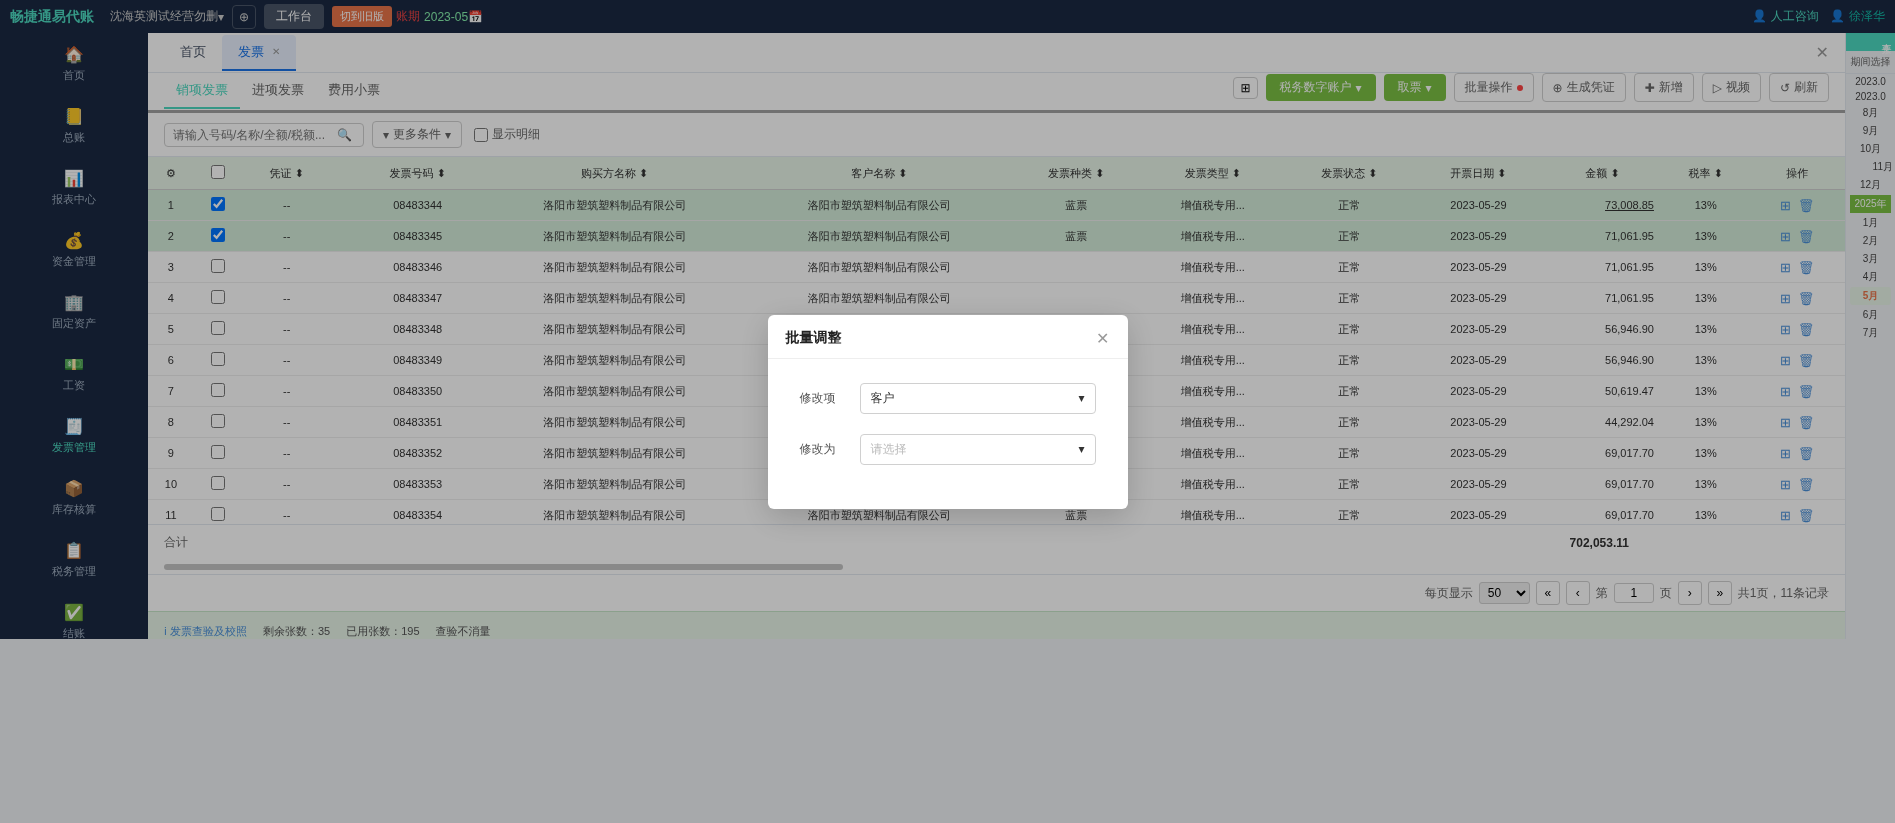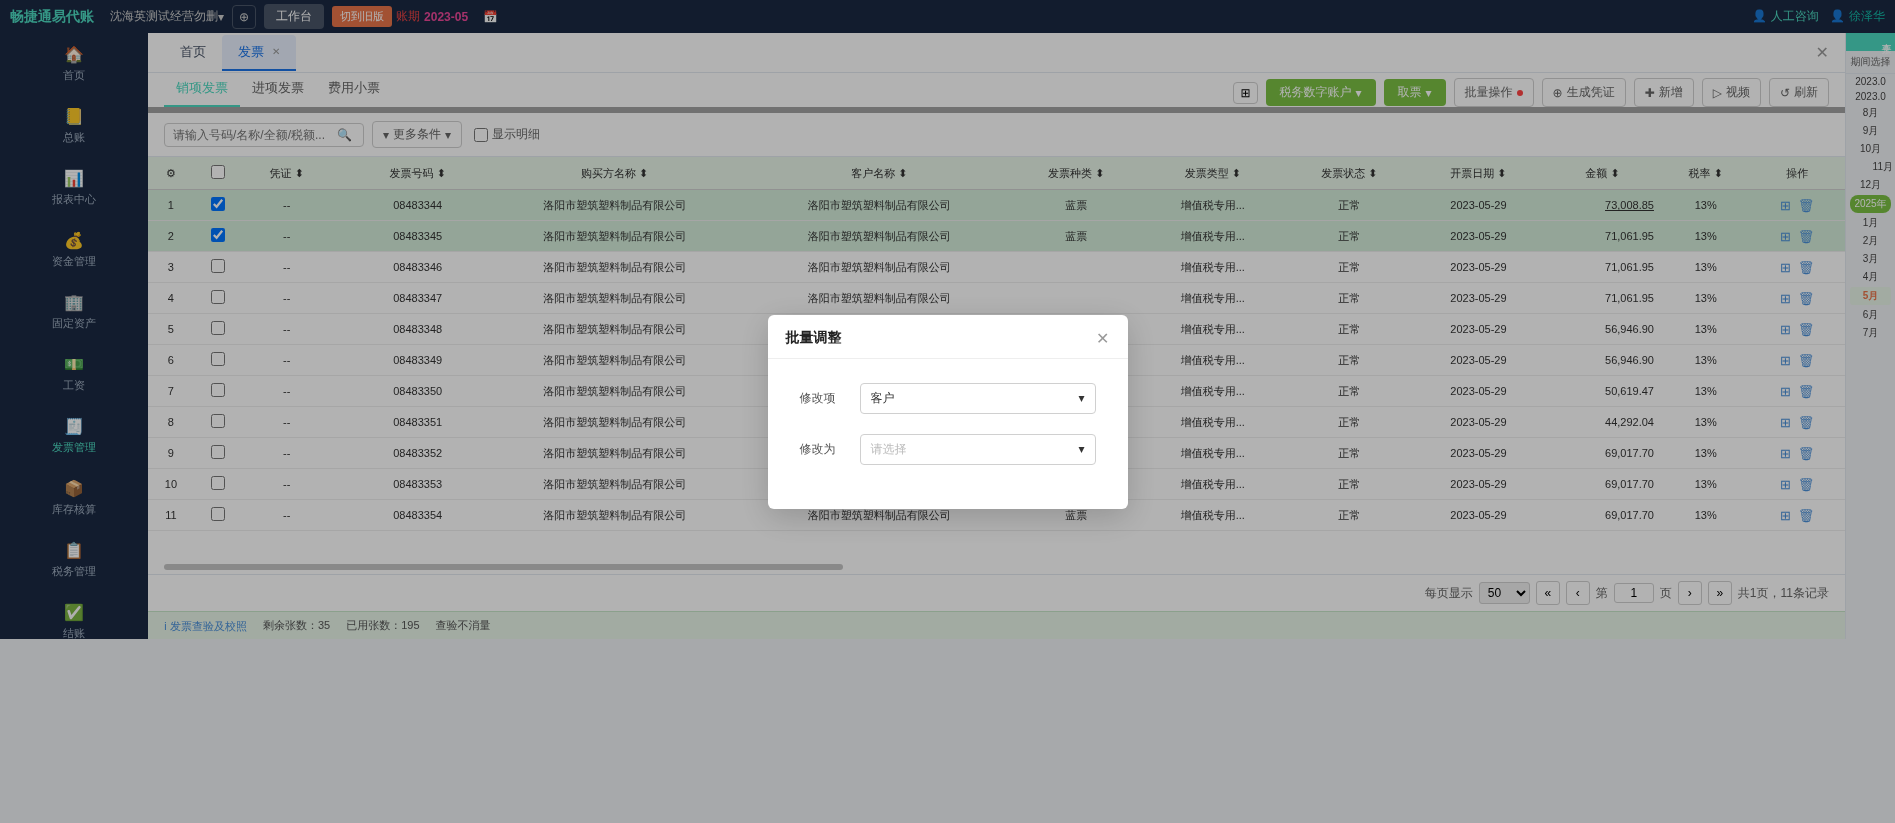--- a/index.html
+++ b/index.html
@@ -13,41 +13,41 @@
     .content-area { flex: 1; display: flex; flex-direction: column; background: #f0f2f5; overflow: hidden; }
 
     
     .top-bar-logo { color: #4dd9c0; font-weight: bold; font-size: 14px; margin-right: 16px; }
     .top-bar-company { color: #ccc; font-size: 12px; }
     .top-bar-dropdown { color: #ccc; margin-right: 8px; cursor: pointer; }
     .top-bar-icon { width: 24px; height: 24px; border: 1px solid #4a5568; border-radius: 4px; display: flex; align-items: center; justify-content: center; color: #ccc; margin-right: 8px; cursor: pointer; }
     .top-bar-workbench { background: #4a5568; color: #fff; padding: 4px 12px; border-radius: 4px; margin-right: 8px; cursor: pointer; font-size: 12px; }
     .top-bar-switch { background: #e8744a; color: #fff; padding: 3px 8px; border-radius: 3px; font-size: 11px; margin-right: 4px; cursor: pointer; }
     .top-bar-period { color: #ef4444; margin-right: 4px; font-size: 12px; }
-    .top-bar-period-val { color: #ec4899; margin-right: 15px; font-size: 12px; font-weight: bold; }
+    .top-bar-period-val { color: #86efac; margin-right: 0; font-size: 12px; }
     .top-bar-right { margin-left: auto; display: flex; align-items: center; gap: 12px; }
     .top-bar-service { color: #4dd9c0; font-size: 12px; cursor: pointer; margin-left: 39px; }
     .top-bar-user { color: #14b8a6; font-size: 12px; cursor: pointer; }
 
     
     .sidebar-item { display: flex; flex-direction: column; align-items: center; padding: 12px 0; color: #a0aec0; cursor: pointer; font-size: 11px; gap: 4px; }
     .sidebar-item.active { color: #4dd9c0; }
     .sidebar-icon { font-size: 16px; }
 
     
     .tab-bar { height: 40px; background: #fff; display: flex; align-items: center; padding: 0 16px; border-bottom: 1px solid #e2e8f0; flex-shrink: 0; }
     .tab-item { padding: 8px 16px; font-size: 13px; color: #4a5568; cursor: pointer; display: flex; align-items: center; gap: 4px; border-bottom: 2px solid transparent; }
     .tab-item.active { color: #1a73e8; border-bottom: 2px solid #1a73e8; background: #e8f0fe; border-radius: 4px 4px 0 0; }
     .tab-close { color: #999; font-size: 10px; margin-left: 4px; }
 
     
     .page-content { flex: 1; display: flex; flex-direction: column; overflow: hidden; background: #fff; }
 
     
-    .sub-tabs { display: flex; align-items: flex-end; padding: 0 16px; background: #fff; border-bottom: 6px solid #a3a3a3; height: 40px; }
+    .sub-tabs { display: flex; align-items: flex-start; padding: 0 16px; background: #fff; border-bottom: 3px solid #a3a3a3; height: 40px; }
     .sub-tab { padding: 8px 12px; font-size: 13px; color: #666; cursor: pointer; border-bottom: 2px solid transparent; }
     .sub-tab.active { color: #4dd9c0; border-bottom: 2px solid #4dd9c0; font-weight: 500; }
 
     
     .toolbar { display: flex; align-items: center; padding: 8px 16px; gap: 8px; background: #fff; border-bottom: 1px solid #e2e8f0; flex-shrink: 0; }
     .toolbar-search { border: 1px solid #d0d0d0; border-radius: 4px; padding: 4px 8px; width: 200px; font-size: 12px; color: #999; display: flex; align-items: center; gap: 4px; }
     .toolbar-search input { border: none; outline: none; font-size: 12px; color: #333; width: 160px; }
     .btn-filter { border: 1px solid #d0d0d0; background: #fff; border-radius: 4px; padding: 4px 10px; font-size: 12px; cursor: pointer; color: #666; display: flex; align-items: center; gap: 4px; }
     .btn-show-detail { display: flex; align-items: center; gap: 4px; font-size: 12px; color: #666; cursor: pointer; margin-left: 4px; }
     .btn-tax { background: #7bc144; color: #fff; border: none; border-radius: 4px; padding: 5px 14px; font-size: 12px; cursor: pointer; display: flex; align-items: center; gap: 4px; }
@@ -75,21 +75,21 @@
     
     .scroll-bar { height: 8px; background: #e2e8f0; margin: 4px 16px; border-radius: 4px; }
 
     
     .pagination { display: flex; align-items: center; justify-content: flex-end; padding: 6px 16px; background: #fff; border-top: 1px solid #e2e8f0; gap: 6px; font-size: 12px; color: #666; }
     .page-btn { border: 1px solid #d0d0d0; background: #fff; border-radius: 3px; width: 24px; height: 24px; display: flex; align-items: center; justify-content: center; cursor: pointer; font-size: 12px; }
     .page-input { border: 1px solid #d0d0d0; border-radius: 3px; width: 40px; text-align: center; padding: 2px; font-size: 12px; }
     .page-select { border: 1px solid #d0d0d0; border-radius: 3px; padding: 2px 4px; font-size: 12px; }
 
     
-    .status-bar { height: 28px; background: #e8f5e9; border-top: 1px solid #c8e6c9; display: flex; align-items: center; padding: 0 16px; gap: 16px; font-size: 11px; color: #555; }
+    .status-bar { height: 28px; background: #e8f5e9; border-top: 1px solid #c8e6c9; display: flex; align-items: flex-end; padding: 0 16px; gap: 16px; font-size: 11px; color: #555; }
 
     
     .modal-overlay { position: fixed; top: 0; left: 0; width: 100%; height: 100%; background: rgba(0,0,0,0.3); display: flex; align-items: center; justify-content: center; z-index: 1000; }
     .modal { background: #fff; border-radius: 6px; width: 360px; box-shadow: 0 8px 32px rgba(0,0,0,0.18); }
     .modal-header { display: flex; align-items: center; justify-content: space-between; padding: 14px 18px 10px; border-bottom: 1px solid #eee; }
     .modal-title { font-size: 14px; font-weight: 600; color: #222; }
     .modal-close { color: #999; font-size: 16px; cursor: pointer; background: none; border: none; }
     .modal-body { padding: 24px 32px; }
     .modal-row { display: flex; align-items: center; margin-bottom: 20px; gap: 12px; }
     .modal-label { font-size: 12px; color: #555; width: 48px; flex-shrink: 0; }
@@ -479,20 +479,24 @@
       <td>13%</td>
       <td>
         <span class="action-btn">⊞</span>
         <span class="action-btn">🗑</span>
       </td>
     </tr>
               </tbody>
           </table>
         </div>
 
+        <div class="bottom-bar">
+          <span class="total-label">合计</span>
+          <span class="total-amount">702,053.11</span>
+        </div>
 
         <div class="scroll-bar" style="width:40%;margin:4px 16px;background:#c5c5c5;height:6px;border-radius:3px;"></div>
 
         <div class="pagination">
           <span>每页显示</span>
           <select class="page-select">
             <option>50</option>
             <option>100</option>
           </select>
           <button class="page-btn">«</button>
@@ -520,21 +524,21 @@
     <div style="display:flex;flex-direction:column;width:50px;background:#f0f2f5;border-left:1px solid #e2e8f0;flex-shrink:0;">
       <div style="background:#4dd9c0;color:#fff;font-size:10px;text-align:center;padding:4px 2px;cursor:pointer;writing-mode:vertical-rl;">开票！</div>
       <div style="padding:4px 0;font-size:10px;color:#666;text-align:center;border-bottom:1px solid #e2e8f0;">期间选择</div>
       <div style="font-size:10px;color:#444;text-align:center;padding:2px;">2023.0</div>
       <div style="font-size:10px;color:#444;text-align:center;padding:2px;">2023.0</div>
       <div style="font-size:10px;color:#444;text-align:center;padding:2px;">8月</div>
       <div style="font-size:10px;color:#444;text-align:center;padding:2px;">9月</div>
       <div style="font-size:10px;color:#444;text-align:center;padding:2px;">10月</div>
       <div style="font-size:10px;color:#444;text-align:right;padding:2px;">11月</div>
       <div style="font-size:10px;color:#444;text-align:center;padding:2px;">12月</div>
-      <div style="font-size:10px;background:#7bc144;color:#fff;text-align:center;padding:2px;border-radius:8px;margin:1px 4px;">2025年</div>
+      <div style="font-size:10px;background:#7bc144;color:#fff;text-align:center;padding:2px;border-radius:0;margin:1px 4px;">2025年</div>
       <div style="font-size:10px;color:#444;text-align:center;padding:2px;">1月</div>
       <div style="font-size:10px;color:#444;text-align:center;padding:2px;">2月</div>
       <div style="font-size:10px;color:#444;text-align:center;padding:2px;">3月</div>
       <div style="font-size:10px;color:#444;text-align:center;padding:2px;">4月</div>
       <div style="font-size:10px;color:#e8744a;font-weight:bold;text-align:center;padding:2px;background:#e8f5e9;border-radius:3px;margin:1px 4px;">5月</div>
       <div style="font-size:10px;color:#444;text-align:center;padding:2px;">6月</div>
       <div style="font-size:10px;color:#444;text-align:center;padding:2px;">7月</div>
     </div>
   </div>
 </div>

